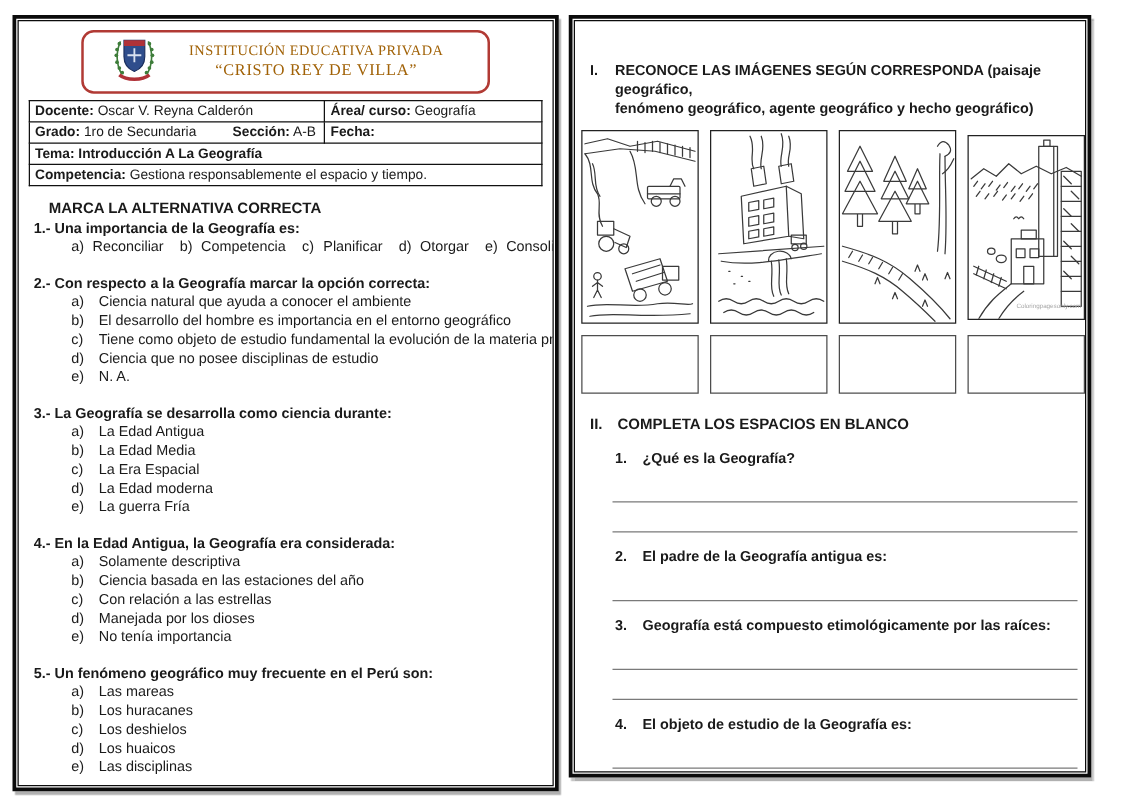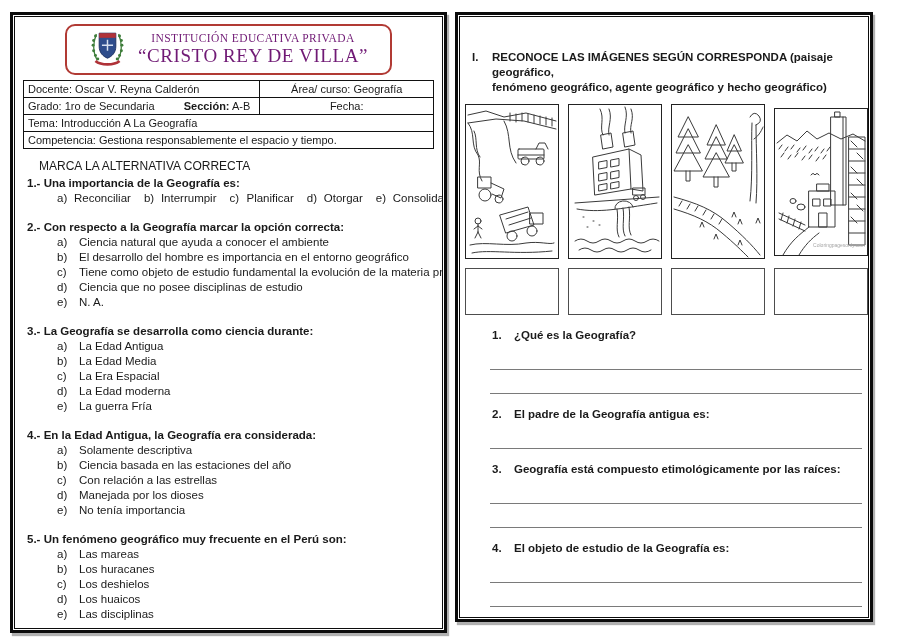--- a/index.html
+++ b/index.html
@@ -12,33 +12,33 @@
   #page-left{left:10px;top:12px;width:431px;height:615px;}
   #page-right{left:455px;top:12px;width:412px;height:604px;}
 
   
   .header-box{
     margin:7px auto 5px;width:323px;height:47px;
     border:2px solid #b13a34;border-radius:10px;
     display:flex;align-items:center;background:#fff;
   }
   .logo{margin-left:22px;flex:0 0 auto;}
-  .header-text{flex:1;text-align:center;font-family:"Liberation Serif", serif;color:#701a75;margin-right:10px;}
+  .header-text{flex:1;text-align:center;font-family:"Liberation Serif", serif;color:#a16207;margin-right:10px;}
   .h-line1{font-size:11.5px;letter-spacing:.4px;}
-  .h-line2{font-size:19px;letter-spacing:.6px;margin-top:1px;}
+  .h-line2{font-size:13px;letter-spacing:.6px;margin-top:1px;}
 
   table.info{border-collapse:collapse;margin:0 auto;width:calc(100% - 16px);font-size:11px;table-layout:fixed;}
   table.info td{border:1px solid #111;padding:0 4px;height:16px;vertical-align:middle;white-space:nowrap;overflow:hidden;}
-  td.c1{width:58%;} td.c2{width:42%;text-align:center;}
-  .lbl{font-weight:normal;}
+  td.c1{width:58%;} td.c2{width:42%;}
+  .lbl{font-weight:bold;}
   .sec-label{font-weight:bold;margin-left:26px;}
 
   
   .content{margin:10px 8px 0 12px;font-size:11.5px;line-height:15px;}
-  .instruction{font-weight:normal;font-size:12px;padding-left:12px;}
+  .instruction{font-weight:bold;font-size:12px;padding-left:12px;}
   .q{margin-top:14px;}
   .q.first{margin-top:2px;}
   .q-title{font-weight:bold;white-space:nowrap;}
   .opts{margin-left:30px;}
   .opt{display:flex;}
   .opt .l{flex:0 0 22px;}
   .opt .t{white-space:nowrap;}
   .opts-inline{display:flex;margin-left:30px;align-items:flex-end;}
   .iopt{margin-right:13px;white-space:nowrap;}
   .iopt .l{display:inline-block;min-width:17px;}
@@ -143,21 +143,21 @@
     <div class="content">
       <div class="instruction">MARCA LA ALTERNATIVA CORRECTA</div>
 
       <div class="q first">
         <div class="q-title">
           <span>1.-</span>
           <span>Una importancia de la Geografía es:</span>
         </div>
         <div class="opts-inline">
           <span class="iopt"><span class="l">a)</span><span>Reconciliar</span></span>
-          <span class="iopt"><span class="l">b)</span><span>Interrumpir</span></span>
+          <span class="iopt"><span class="l">b)</span><span>Competencia</span></span>
           <span class="iopt"><span class="l">c)</span><span>Planificar</span></span>
           <span class="iopt"><span class="l">d)</span><span>Otorgar</span></span>
           <span class="iopt"><span class="l">e)</span><span>Consolidar</span></span>
         </div>
       </div>
 
       <div class="q">
         <div class="q-title">
           <span>2.-</span>
           <span>Con respecto a la Geografía marcar la opción correcta:</span>
@@ -394,20 +394,24 @@
         </div>
       </div>
 
       <div class="answer-row">
         <div class="ans-box"></div>
         <div class="ans-box"></div>
         <div class="ans-box"></div>
         <div class="ans-box"></div>
       </div>
 
+      <div class="sec2-head">
+        <span class="sec2-num">II.</span>
+        <span>COMPLETA LOS ESPACIOS EN BLANCO</span>
+      </div>
 
       <div class="s2item">
         <span class="n">1.</span>
         <span>¿Qué es la Geografía?</span>
       </div>
       <div class="blank"></div>
       <div class="blank"></div>
 
       <div class="s2item">
         <span class="n">2.</span>

